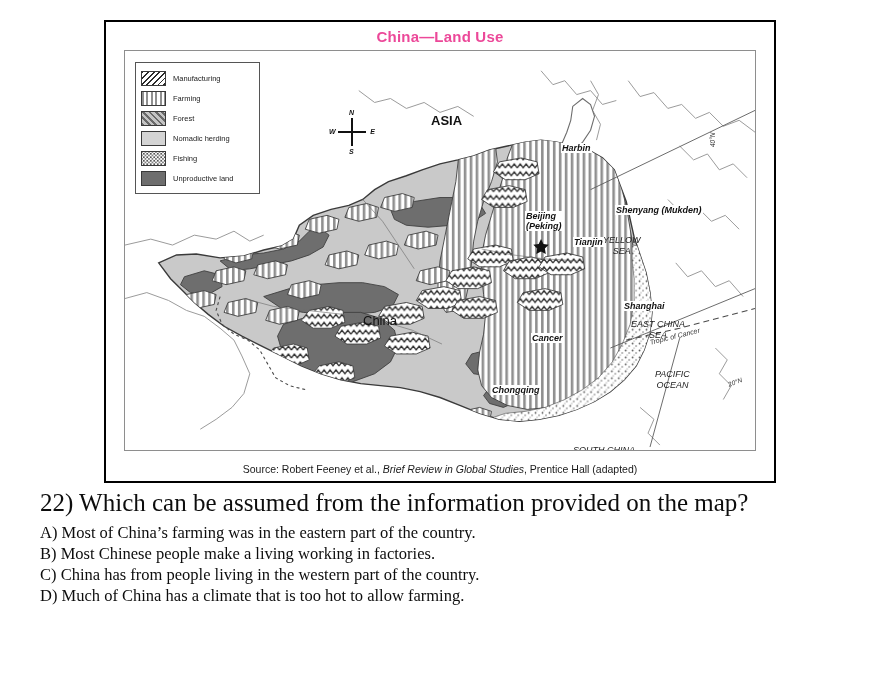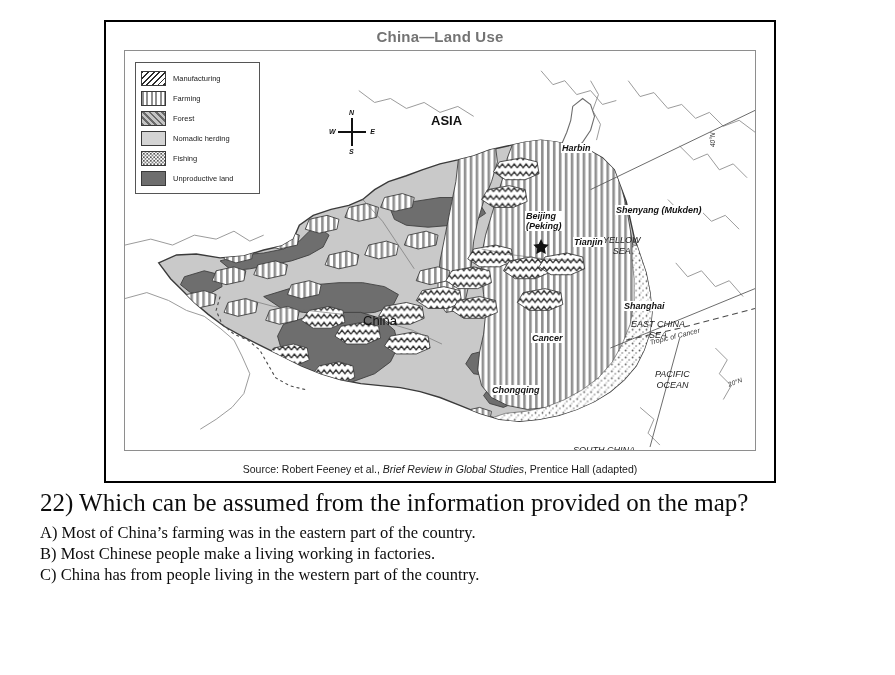--- a/index.html
+++ b/index.html
@@ -34,21 +34,21 @@
   .figure-title {
     position: absolute;
     left: 0;
     top: 6px;
     width: 100%;
     text-align: center;
     font-family: "Liberation Sans", sans-serif;
     font-weight: bold;
     font-size: 15px;
     letter-spacing: .2px;
-    color: #737373;
+    color: #ec4899;
   }
   .map-frame {
     position: absolute;
     left: 18px;
     top: 28px;
     right: 18px;
     bottom: 30px;
     border: 1px solid #8e8e8e;
     background: #ffffff;
     overflow: hidden;
@@ -455,16 +455,17 @@
 
     <div class="figure-source"><span>Source: Robert Feeney et al., </span><i>Brief Review in Global Studies</i><span>, Prentice Hall (adapted)</span></div>
   </div>
 
   <div class="question-block">
     <div class="question-stem">22) Which can be assumed from the information provided on the map?</div>
     <div class="choices">
       <div class="choice">A) Most of China’s farming was in the eastern part of the country.</div>
       <div class="choice">B) Most Chinese people make a living working in factories.</div>
       <div class="choice">C) China has from people living in the western part of the country.</div>
+      <div class="choice">D) Much of China has a climate that is too hot to allow farming.</div>
     </div>
   </div>
 
 </div>
 
 </body></html>

